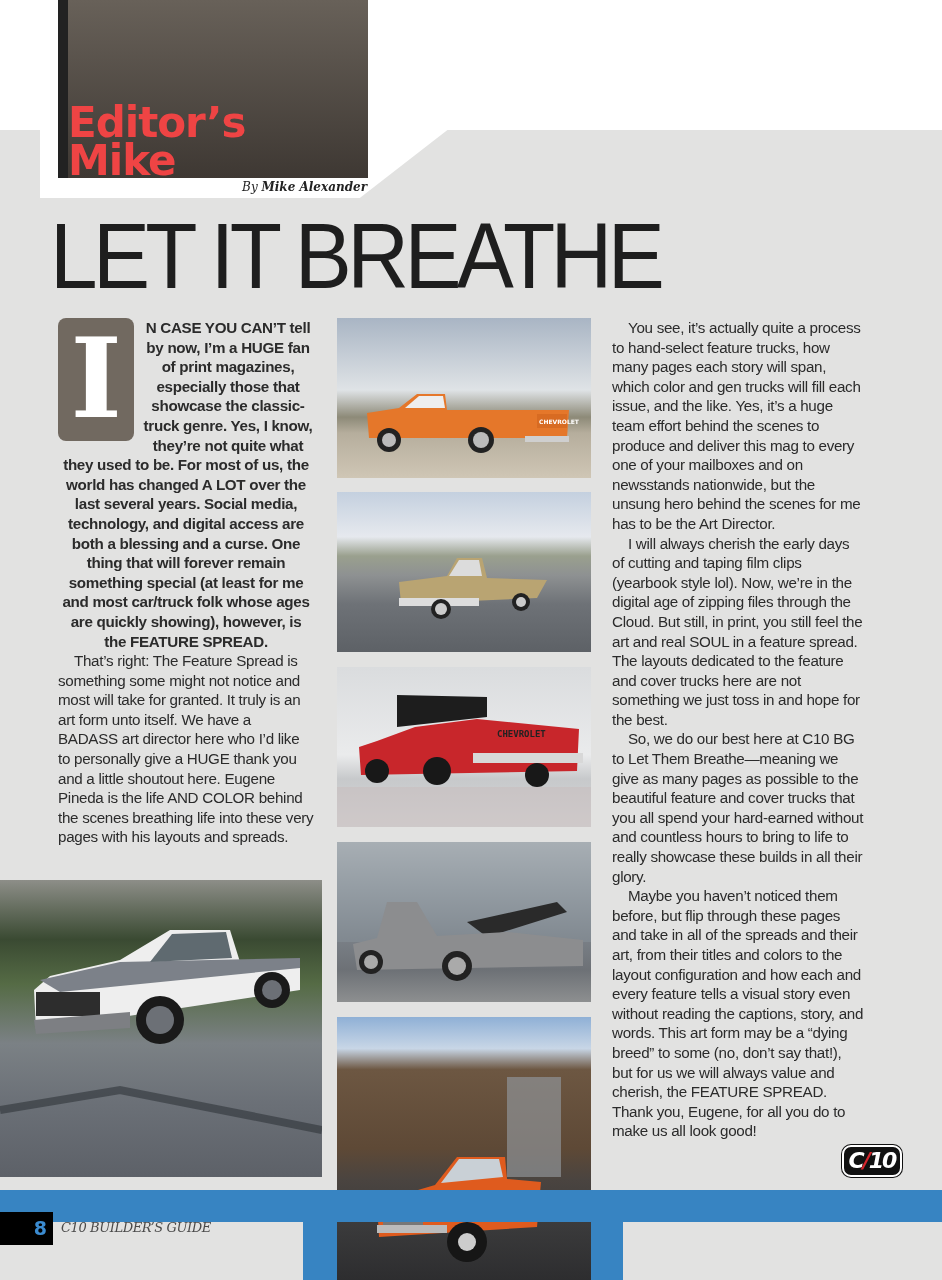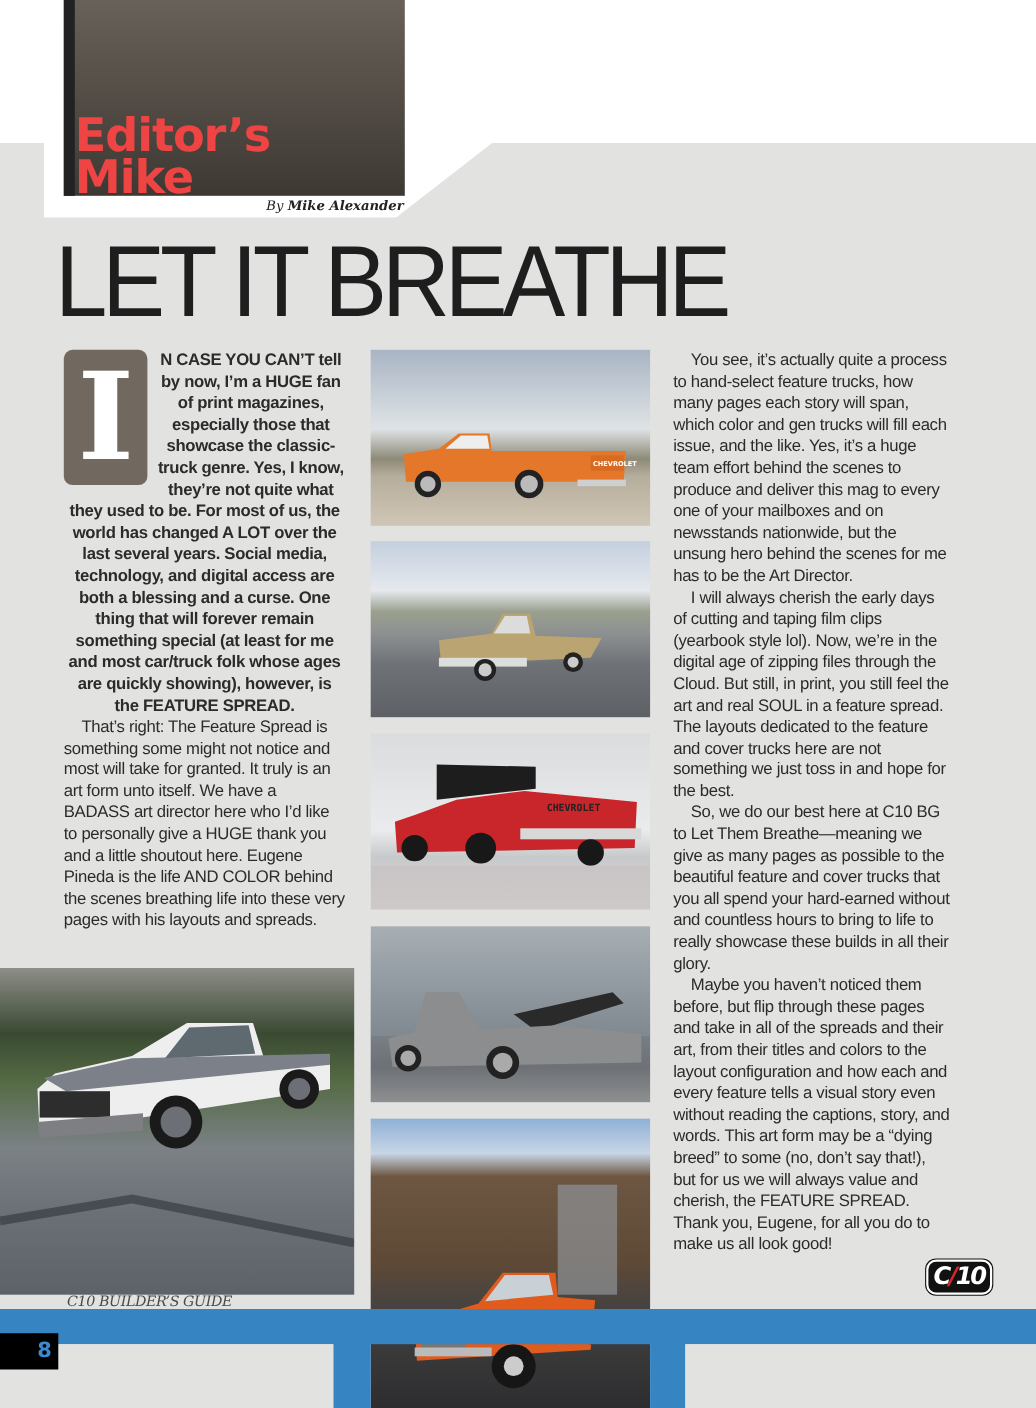--- a/index.html
+++ b/index.html
@@ -85,21 +85,21 @@
   .blue-left-tail { position: absolute; left: 303px; top: 1190px; width: 34px; height: 90px; background: #3784c2; }
   .blue-right-tail { position: absolute; left: 591px; top: 1190px; width: 32px; height: 90px; background: #3784c2; }
   .footer-gray-left { position: absolute; left: 0; top: 1222px; width: 303px; height: 58px; background: #e2e2e1; }
   .footer-gray-right { position: absolute; left: 623px; top: 1222px; width: 319px; height: 58px; background: #e2e2e1; }
   .page-num-box {
     position: absolute; left: 0; top: 1212px; width: 53px; height: 33px; background: #000;
     color: #3b8bd0; font-family: "DejaVu Sans", sans-serif; font-weight: bold; font-size: 19px;
     text-align: right; padding-right: 6px; line-height: 33px;
   }
   .footer-title {
-    position: absolute; left: 61px; top: 1176px;
+    position: absolute; left: 61px; top: 1220px;
     font-family: "DejaVu Serif", serif; font-style: italic; font-size: 13px; color: #4a4a4a;
     letter-spacing: -0.4px;
   }
 
   .logo {
     position: absolute; left: 808px; top: 1145px; width: 60px; height: 32px;
     background: #111; border-radius: 9px; border: 2px solid #fff; box-shadow: 0 0 0 1px #111;
     color: #fff; font-family: "DejaVu Sans", sans-serif; font-weight: bold; font-style: italic;
     font-size: 22px; line-height: 28px; text-align: center; letter-spacing: -2px; margin-left: 34px;
   }

